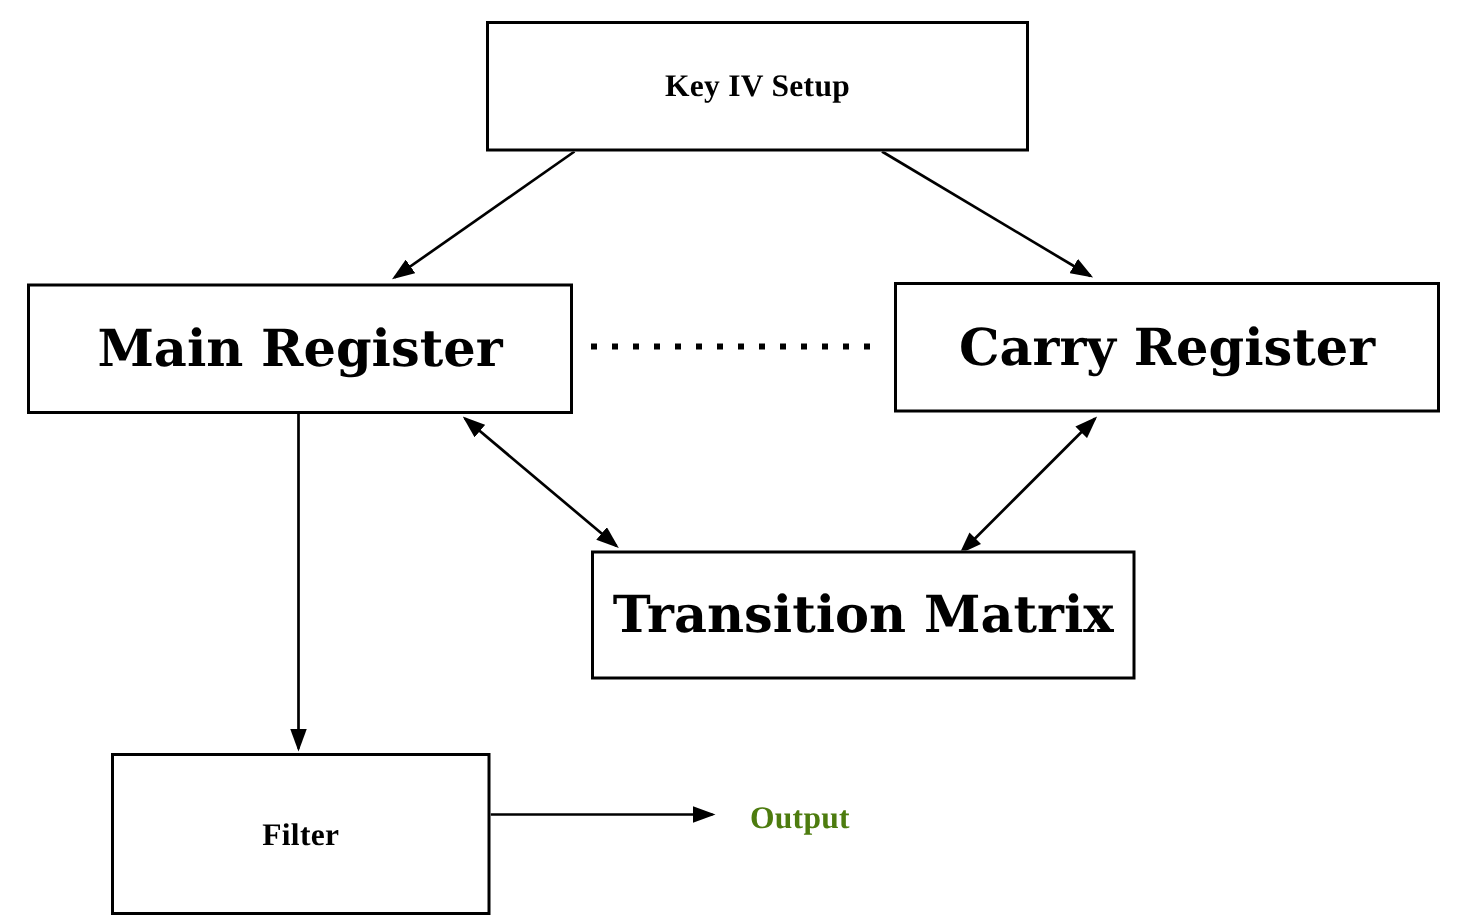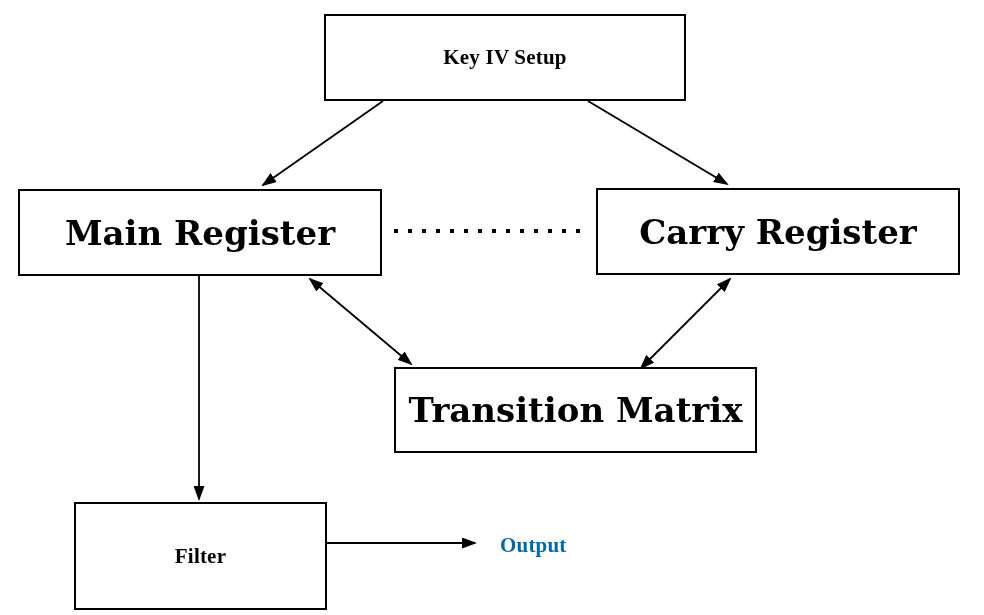--- a/index.html
+++ b/index.html
@@ -49,21 +49,21 @@
   #node-carry-register { left: 596px; top: 188px; width: 364px; height: 87px; }
   #node-transition-matrix { left: 354px; top: 367px; width: 363px; height: 86px; margin-left: 40px; }
   #node-filter         { left: 74px;  top: 502px; width: 253px; height: 108px; }
   #label-output {
     position: absolute;
     left: 500px;
     top: 527px;
     height: 36px;
     display: flex;
     align-items: center;
-    color: #0369a1;
+    color: #4d7c0f;
   }
   svg line {
     stroke: #000000;
   }
 </style>
 </head>
 <body>
 
 <div id="canvas">
 

